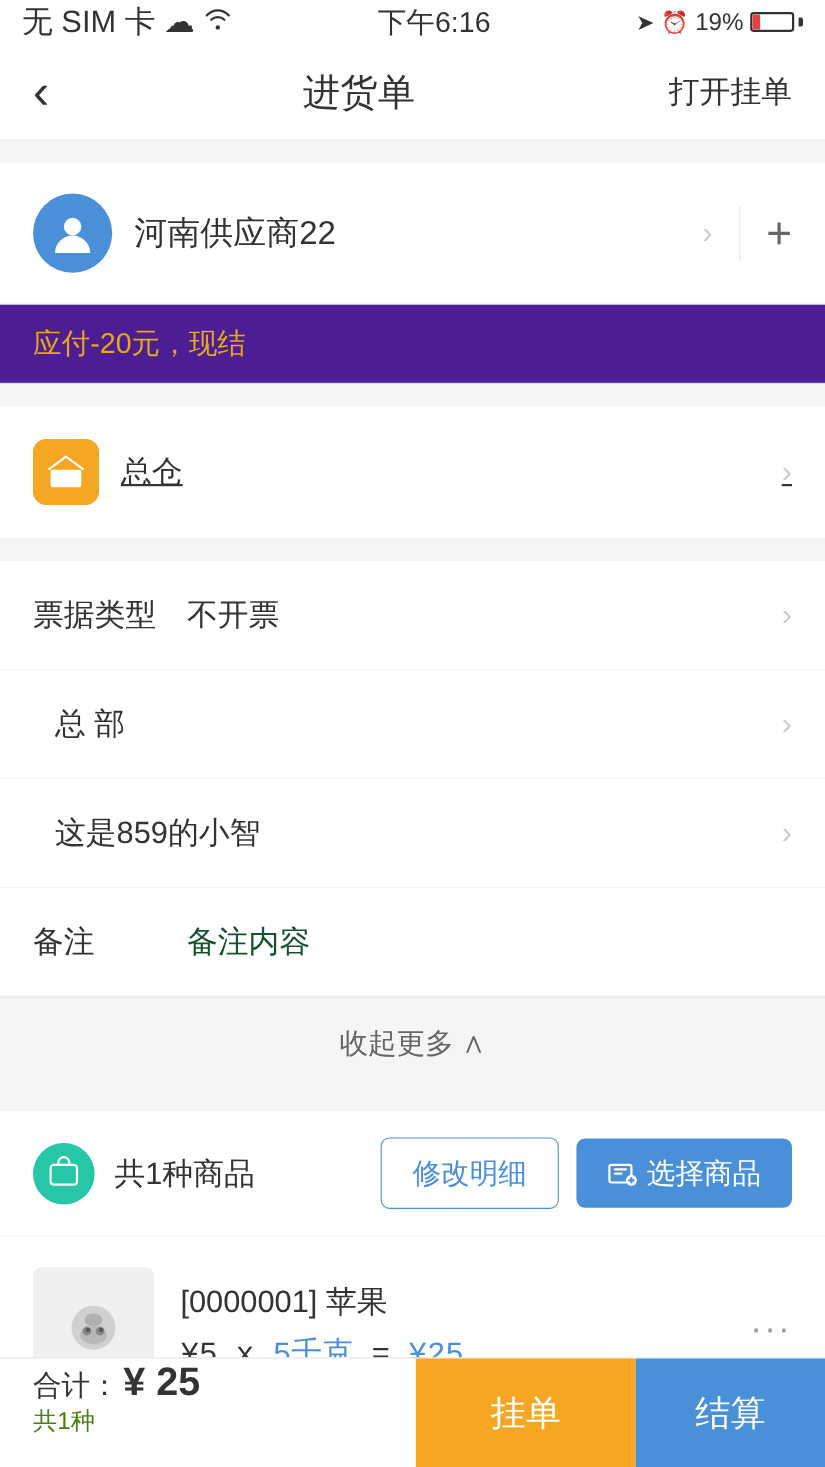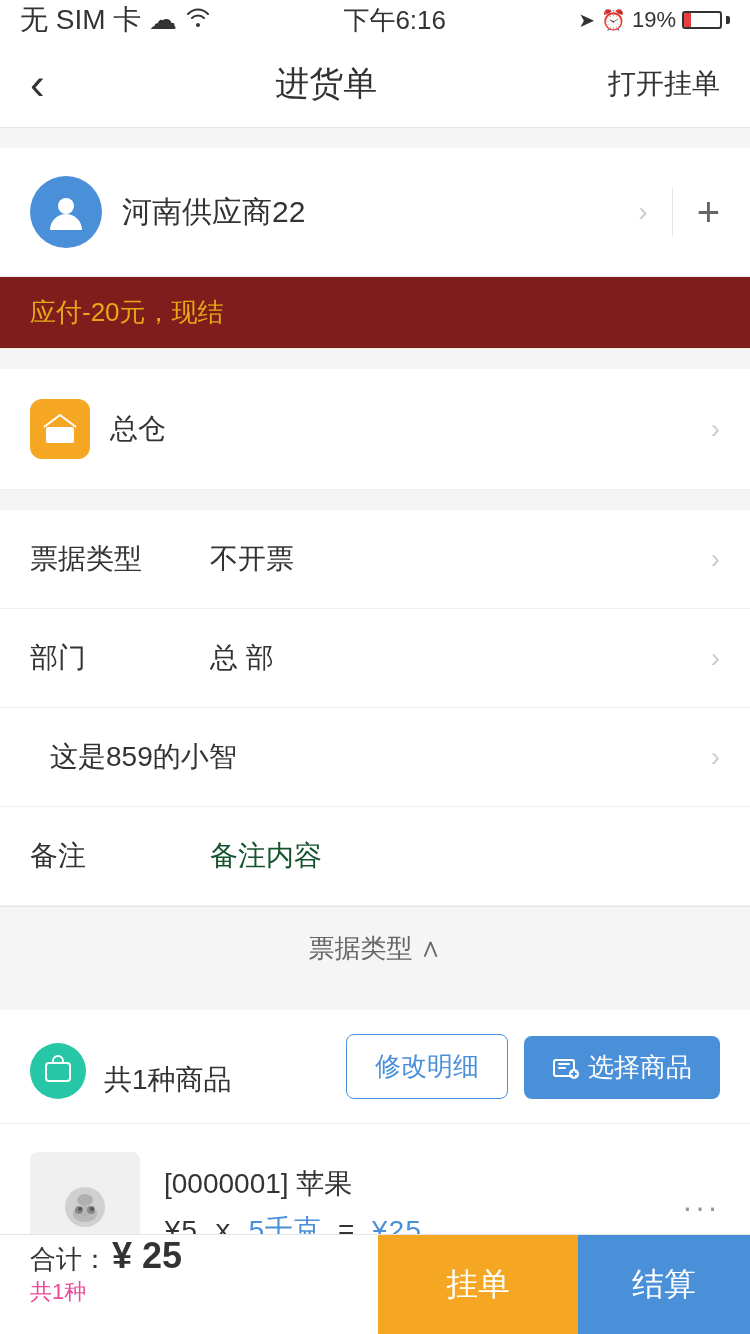--- a/index.html
+++ b/index.html
@@ -101,35 +101,36 @@
       margin: 0 24px;
     }
     .plus-btn {
       font-size: 40px;
       color: #666;
       font-weight: 300;
     }
 
     
     .notice-bar {
-      background: #7f1d1d;
+      background: #4c1d95;
       padding: 18px 30px;
       font-size: 26px;
       color: #e6a817;
       border-bottom: 1px solid #f0e8d0;
     }
 
     
     .row-item {
       background: #fff;
       display: flex;
       align-items: center;
       padding: 30px 30px;
       border-bottom: 1px solid #f0f0f0;
       min-height: 88px;
+      text-decoration: underline;
     }
     .row-icon-wrap {
       width: 60px;
       height: 60px;
       border-radius: 12px;
       background: #f5a623;
       display: flex;
       align-items: center;
       justify-content: center;
       margin-right: 20px;
@@ -143,21 +144,20 @@
     .row-space { flex: 1; }
 
     
     .field-row {
       background: #fff;
       display: flex;
       align-items: center;
       padding: 30px 30px;
       border-bottom: 1px solid #f0f0f0;
       min-height: 88px;
-      gap: 40px;
     }
     .field-key {
       font-size: 28px;
       color: #333;
       width: 120px;
       flex-shrink: 0;
     }
     .field-val {
       flex: 1;
       font-size: 28px;
@@ -175,21 +175,21 @@
       padding: 24px;
       font-size: 26px;
       color: #666;
       border-top: 1px solid #e5e5e5;
     }
 
     
     .product-header {
       background: #fff;
       display: flex;
-      align-items: flex-end;
+      align-items: center;
       padding: 24px 30px;
       margin-top: 20px;
       border-bottom: 1px solid #f0f0f0;
     }
     .product-header-icon {
       width: 56px;
       height: 56px;
       border-radius: 50%;
       background: #26c6a6;
       display: flex;
@@ -281,21 +281,21 @@
       font-size: 26px;
       color: #333;
     }
     .total-amount {
       font-size: 36px;
       font-weight: 600;
       color: #333;
     }
     .total-sub {
       font-size: 22px;
-      color: #ec4899;
+      color: #4d7c0f;
     }
     .btn-hang {
       width: 200px;
       height: 100px;
       background: #f5a623;
       color: #fff;
       font-size: 32px;
       display: flex;
       align-items: center;
       justify-content: center;
@@ -402,37 +402,36 @@
 
 <div class="section-card">
 
   <div class="field-row">
     <span class="field-key">票据类型</span>
     <span class="field-val">不开票</span>
     <span class="chevron-right">›</span>
   </div>
 
   <div class="field-row">
-    <span class="field-key">部门</span>
     <span class="field-val">总 部</span>
     <span class="chevron-right">›</span>
   </div>
 
   <div class="field-row">
     <span class="field-val">这是859的小智</span>
     <span class="chevron-right">›</span>
   </div>
 
   <div class="field-row">
     <span class="field-key">备注</span>
     <span class="field-val field-placeholder">备注内容</span>
   </div>
 </div>
 
-<div class="collapse-btn">票据类型 ∧</div>
+<div class="collapse-btn">收起更多 ∧</div>
 
 <div class="product-header">
   <div class="product-header-icon">
     <svg width="32" height="32" viewBox="0 0 32 32" fill="none">
       <rect x="4" y="8" width="24" height="18" rx="3" stroke="#fff" stroke-width="2"></rect>
       <path d="M11 8V6a5 5 0 0 1 10 0v2" stroke="#fff" stroke-width="2"></path>
     </svg>
   </div>
   <span class="product-count">共1种商品</span>
   <button class="btn-outline">修改明细</button>

